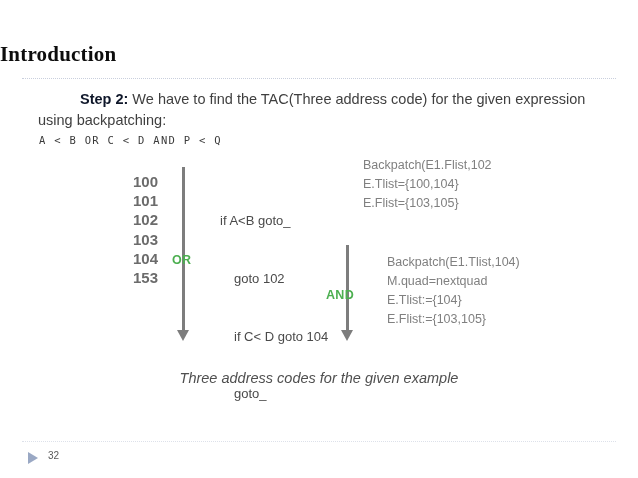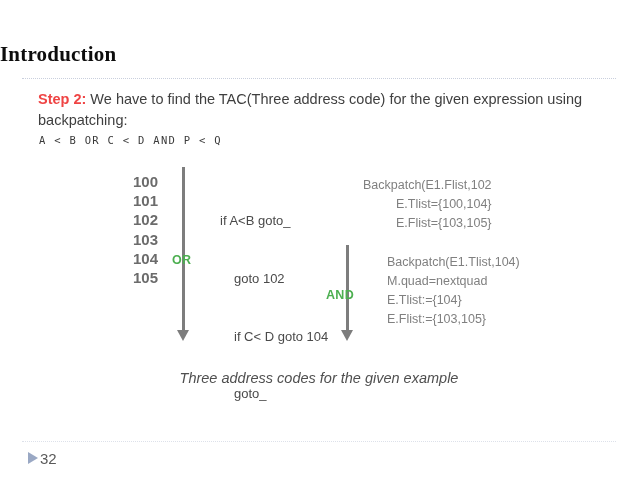--- a/index.html
+++ b/index.html
@@ -52,21 +52,22 @@
     position: absolute;
     top: 89px;
     left: 38px;
     width: 560px;
     font-size: 14.5px;
     line-height: 21px;
     color: #3f3f3f;
   }
   .step-text b {
     font-weight: bold;
-    color: #ef4444;
+    color: #0f172a;
+    margin-left: 42px;
   }
 
   .expression {
     position: absolute;
     top: 134px;
     left: 39px;
     font-family: "DejaVu Sans Mono", monospace;
     font-size: 10.5px;
     font-weight: normal;
     color: #3a3a3a;
@@ -139,21 +140,21 @@
   .op-and { left: 326px; top: 288px; }
 
   
   .annot {
     position: absolute;
     font-size: 12.5px;
     line-height: 19px;
     color: #808080;
     white-space: nowrap;
   }
-  .annot-1 { left: 363px; top: 176px; text-align: right; }
+  .annot-1 { left: 363px; top: 156px; }
   .annot-2 { left: 363px; top: 253px; margin-left: 24px; }
 
   
   .caption {
     position: absolute;
     top: 370px;
     left: 0;
     width: 638px;
     text-align: center;
     font-size: 14.5px;
@@ -167,23 +168,23 @@
     left: 28px;
     top: 452px;
     width: 0;
     height: 0;
     border-top: 6px solid transparent;
     border-bottom: 6px solid transparent;
     border-left: 10px solid #9aa8c4;
   }
   .footer-page {
     position: absolute;
-    left: 40px;
+    left: 48px;
     top: 450px;
-    font-size: 15px;
+    font-size: 10px;
     color: #5a5a5a;
   }
 </style>
 </head>
 <body>
 
 <div class="slide">
 
   <div class="slide-title">Introduction</div>
 
@@ -194,21 +195,21 @@
   </div>
 
   <div class="expression">A &lt; B OR C &lt; D AND P &lt; Q</div>
 
   <div class="linenos">
     <div>100</div>
     <div>101</div>
     <div>102</div>
     <div>103</div>
     <div>104</div>
-    <div>105</div>
+    <div>153</div>
   </div>
 
   <div class="codelines">
     <div>if A&lt;B goto_</div>
     <div class="ind">goto 102</div>
     <div class="ind">if C&lt; D goto 104</div>
     <div class="ind">goto_</div>
     
   </div>
 

